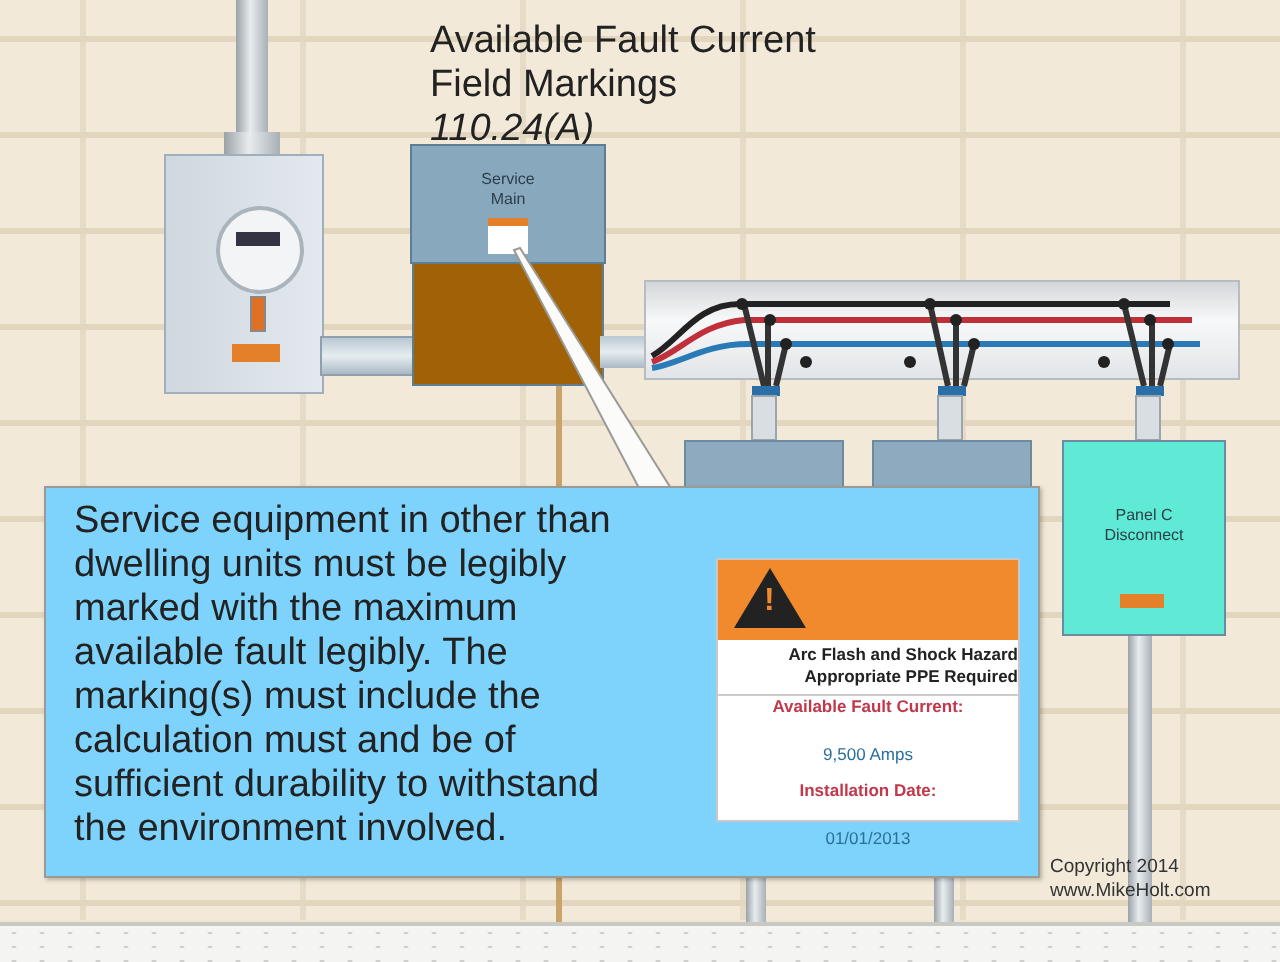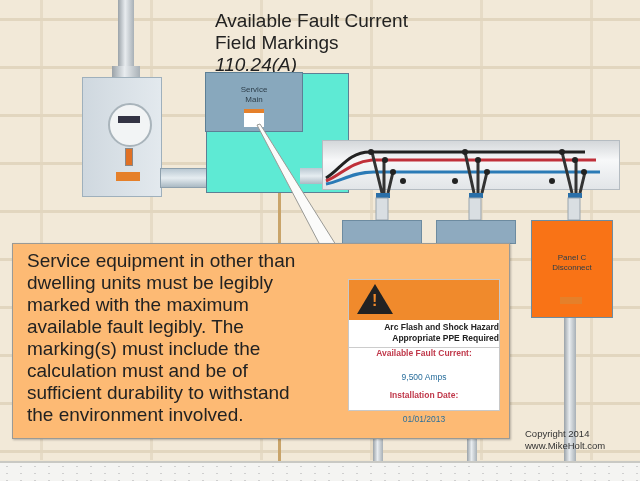--- a/index.html
+++ b/index.html
@@ -17,30 +17,30 @@
       background-size: 14px 7px; border-top:2px solid #c9c9c4; }
     .title { position:absolute; left:215px; top:10px; width:250px; text-align:left; color:#222; font-size:19px; line-height:22px; }
     .title .code { font-style:italic; }
     .pipe-v { position:absolute; background:linear-gradient(90deg,#9aa2a8,#e8ecef 45%,#a8b0b6); }
     .meter-box { position:absolute; left:82px; top:77px; width:78px; height:118px; background:linear-gradient(90deg,#cfd8df,#e3e9ee); border:1px solid #9fb0bc; }
     .meter-dial { position:absolute; left:108px; top:103px; width:40px; height:40px; border-radius:50%; background:#f2f4f5; border:2px solid #a9b4bb; }
     .meter-dial .digits { position:absolute; left:8px; top:11px; width:22px; height:7px; background:#334; }
     .meter-box .sticker { position:absolute; left:33px; top:94px; width:24px; height:9px; background:#e5802a; }
     .meter-tab { position:absolute; left:125px; top:148px; width:6px; height:16px; background:#e07024; border:1px solid #888; }
     .nipple { position:absolute; left:160px; top:168px; width:48px; height:18px; background:linear-gradient(#b9c8d2,#e6edf1 50%,#aab9c3); border:1px solid #8ea0ad; }
-    .service-main { position:absolute; left:206px; top:73px; width:94px; height:118px; background:#5eead4; border:1px solid #5d7f95;padding-left:47px; }
+    .service-main { position:absolute; left:206px; top:73px; width:94px; height:118px; background:#a16207; border:1px solid #5d7f95; }
     .service-main .lid { position:absolute; left:-2px; top:-2px; width:96px; height:58px; background:#88a8bd; border:1px solid #5d7f95; }
     .service-main .label { position:absolute; top:12px; width:100%; text-align:center; font-size:8px; color:#2d3e4a; line-height:10px; }
     .service-main .sticker { position:absolute; left:38px; top:36px; width:20px; height:14px; background:#fff; border-top:4px solid #e5802a; }
     .wireway { position:absolute; left:322px; top:140px; width:296px; height:48px; background:linear-gradient(#d4d7da,#f7f8f9 40%,#e2e5e8); border:1px solid #b5bcc2; }
     .panel-top { position:absolute; top:220px; height:22px; background:#8eaabf; border:1px solid #6d8ba0; }
-    .panel-c { position:absolute; left:531px; top:220px; width:80px; height:96px; background:#f97316; border:1px solid #6d8ba0; }
+    .panel-c { position:absolute; left:531px; top:220px; width:80px; height:96px; background:#5eead4; border:1px solid #6d8ba0; }
     .panel-c .label { position:absolute; top:32px; width:100%; text-align:center; font-size:8px; color:#2d3e4a; line-height:10px; }
     .panel-c .sticker { position:absolute; left:28px; top:76px; width:22px; height:7px; background:#e5802a; }
-    .callout { position:absolute; left:12px; top:243px; width:496px; height:194px; background:#fdba74; border:1px solid #9a9a96; box-shadow:1px 1px 2px rgba(0,0,0,0.25); }
+    .callout { position:absolute; left:22px; top:243px; width:496px; height:194px; background:#7dd3fc; border:1px solid #9a9a96; box-shadow:1px 1px 2px rgba(0,0,0,0.25); }
     .callout-text { position:absolute; left:14px; top:6px; width:320px; font-size:19px; line-height:22px; color:#222; }
     .warning { position:absolute; left:335px; top:35px; width:150px; height:130px; background:#fff; border:1px solid #c8c8c8; }
     .warning .hdr { height:40px; background:#f08a2c; position:relative; }
     .warning .tri { position:absolute; left:8px; top:4px; width:0; height:0; border-left:18px solid transparent; border-right:18px solid transparent; border-bottom:30px solid #222; }
     .warning .tri span { position:absolute; left:-3px; top:8px; color:#f08a2c; font-weight:bold; font-size:16px; }
     .warning .word { position:absolute; left:50px; top:9px; font-size:19px; font-weight:bold; color:#222; }
     .warning .sub { text-align:right; font-size:8.5px; font-weight:bold; color:#222; line-height:11px; padding:2px 0 3px; border-bottom:1px solid #ccc; }
     .warning .lbl { text-align:center; font-size:8.5px; font-weight:bold; color:#c0394b; margin-top:0; }
     .warning .val { text-align:center; font-size:8.5px; color:#2a6f9c; margin-top:14px; }
     .copyright { position:absolute; left:525px; top:428px; width:110px; text-align:left; font-size:9.5px; line-height:12px; color:#333; }

